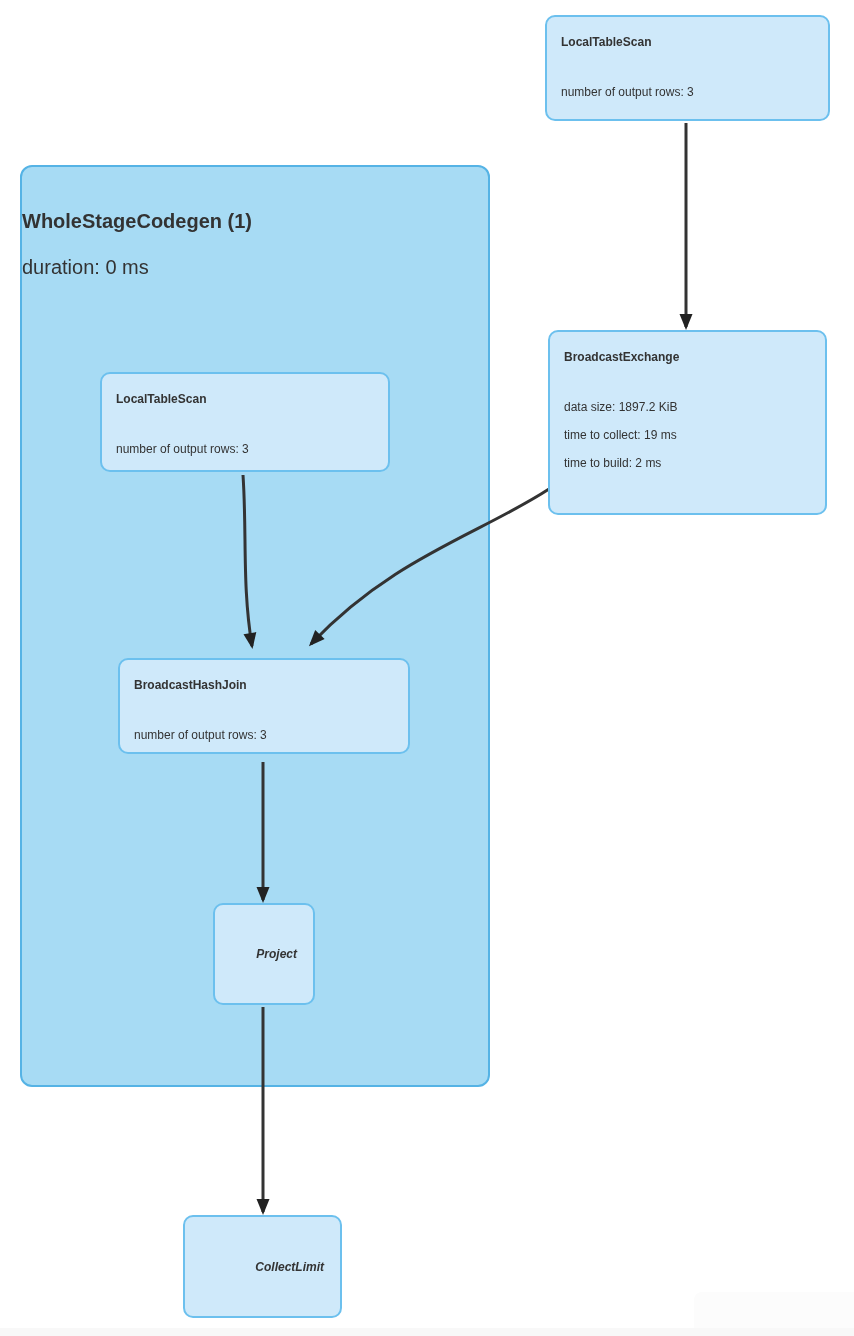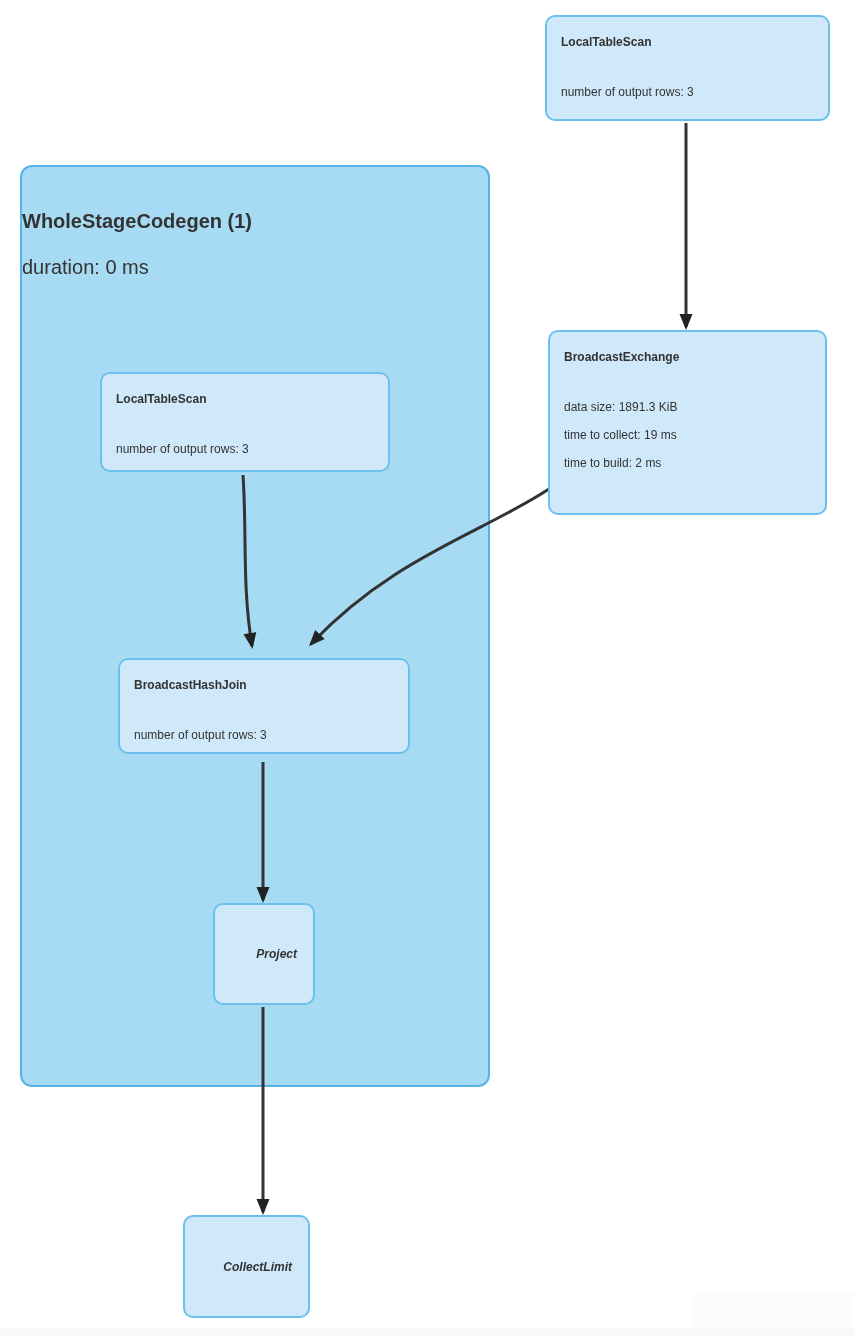--- a/index.html
+++ b/index.html
@@ -80,21 +80,21 @@
     align-items:center;
     justify-content:flex-end;
     padding:16px;
     font-style:italic;
   }
   #node-lts-outer{ left:545px; top:15px;  width:285px; height:106px; }
   #node-broadcast-exchange{ left:548px; top:330px; width:279px; height:185px; }
   #node-lts-inner{ left:100px; top:372px; width:290px; height:100px; }
   #node-bhj{ left:118px; top:658px; width:292px; height:96px; }
   #node-project{ left:213px; top:903px; width:102px; height:102px; }
-  #node-collect-limit{ left:183px; top:1215px; width:127px; height:103px; }
+  #node-collect-limit{ left:183px; top:1215px; width:159px; height:103px; }
   .page-bottom-strip{
     position:absolute;
     left:0; right:0; bottom:0;
     height:8px;
     background:var(--page-edge);
   }
   .page-corner-panel{
     position:absolute;
     right:0; bottom:8px;
     width:160px; height:36px;
@@ -130,21 +130,21 @@
   <div class="node" id="node-lts-outer">
     <div class="node-title">LocalTableScan</div>
     <div class="node-metrics">
       <div class="metric-line">number of output rows: 3</div>
     </div>
   </div>
 
   <div class="node" id="node-broadcast-exchange">
     <div class="node-title">BroadcastExchange</div>
     <div class="node-metrics">
-      <div class="metric-line">data size: 1891.3 KiB</div>
+      <div class="metric-line">data size: 1897.2 KiB</div>
       <div class="metric-line">time to collect: 19 ms</div>
       <div class="metric-line">time to build: 2 ms</div>
     </div>
   </div>
 
   <div class="node" id="node-lts-inner">
     <div class="node-title">LocalTableScan</div>
     <div class="node-metrics">
       <div class="metric-line">number of output rows: 3</div>
     </div>

